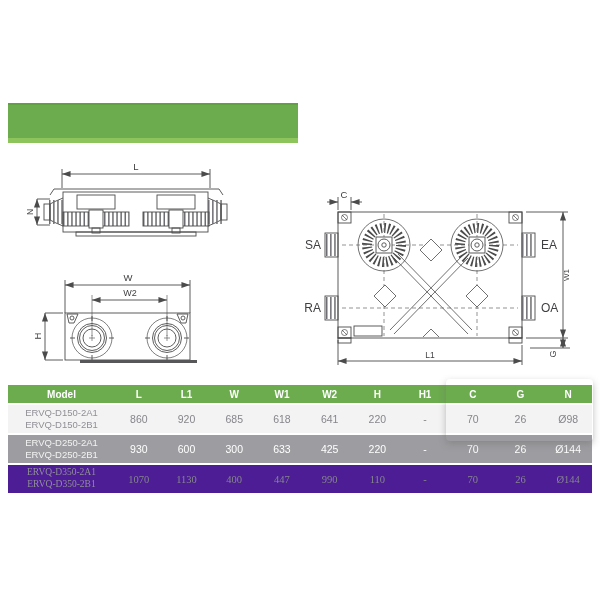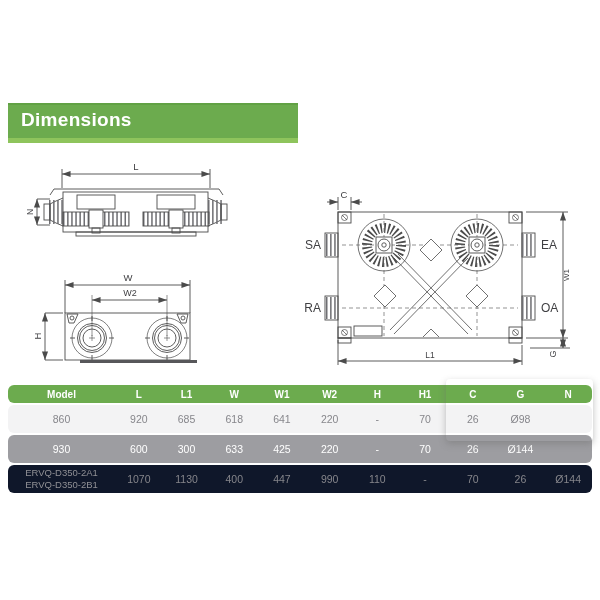--- a/index.html
+++ b/index.html
@@ -19,43 +19,42 @@
     position:absolute;left:13px;top:4px;color:#ffffff;font-size:19px;
     font-weight:600;letter-spacing:.3px;
   }
   
   .drawings{position:absolute;left:0;top:148px;width:600px;height:240px;}
   svg text{font-family:"Liberation Sans","DejaVu Sans",sans-serif;fill:#3f3f42;}
   
   .spec-table{position:absolute;left:8px;top:385px;width:584px;}
   .t-row{
     display:grid;grid-template-columns:107px repeat(10,1fr);
-    align-items:center;text-align:center;border-radius:6px;
+    align-items:center;text-align:center;
   }
   .t-head{
     background:#6cab4e;color:#ffffff;height:18px;font-size:10px;font-weight:bold;
   }
   .t-body{height:28px;margin-top:2px;font-size:10.5px;color:#86868b;}
   .t-body.light{background:#f3f3f4;}
-  .t-body.lighter{background:#0f172a;}
+  .t-body.lighter{background:#4c1d95;font-family:Liberation Serif, serif;}
   .t-body.selected{background:#9d9da1;color:#ffffff;}
   .model-cell{font-size:9.5px;line-height:1.25;color:#909095;}
   .t-body.selected .model-cell{color:#f2f2f2;}
   
   .highlight-card{
     position:absolute;left:446px;top:379px;width:147px;height:62px;
     border-radius:4px;box-shadow:0 3px 7px rgba(110,110,110,.45);
     pointer-events:none;
   }
 </style>
 </head>
 <body>
 
 <div class="title-bar">
-  <span class="title-text">Dimensions</span>
   <div class="stripe"></div>
 </div>
 
 <svg class="drawings" viewBox="0 0 600 240" width="600" height="240">
   <defs>
     <marker id="ah" viewBox="0 0 10 10" refX="9.5" refY="5" markerWidth="10" markerHeight="10" orient="auto-start-reverse">
       <path d="M0,1.6 L9.5,5 L0,8.4 z" fill="#4b4b4b"></path>
     </marker>
   </defs>
 
@@ -254,33 +253,41 @@
     <div>W1</div>
     <div>W2</div>
     <div>H</div>
     <div>H1</div>
     <div>C</div>
     <div>G</div>
     <div>N</div>
   </div>
 
   <div class="t-row t-body light">
+    <div class="model-cell">
+      <div>ERVQ-D150-2A1</div>
+      <div>ERVQ-D150-2B1</div>
+    </div>
     <div>860</div>
     <div>920</div>
     <div>685</div>
     <div>618</div>
     <div>641</div>
     <div>220</div>
     <div>-</div>
     <div>70</div>
     <div>26</div>
     <div>Ø98</div>
   </div>
 
   <div class="t-row t-body selected">
+    <div class="model-cell">
+      <div>ERVQ-D250-2A1</div>
+      <div>ERVQ-D250-2B1</div>
+    </div>
     <div>930</div>
     <div>600</div>
     <div>300</div>
     <div>633</div>
     <div>425</div>
     <div>220</div>
     <div>-</div>
     <div>70</div>
     <div>26</div>
     <div>Ø144</div>

